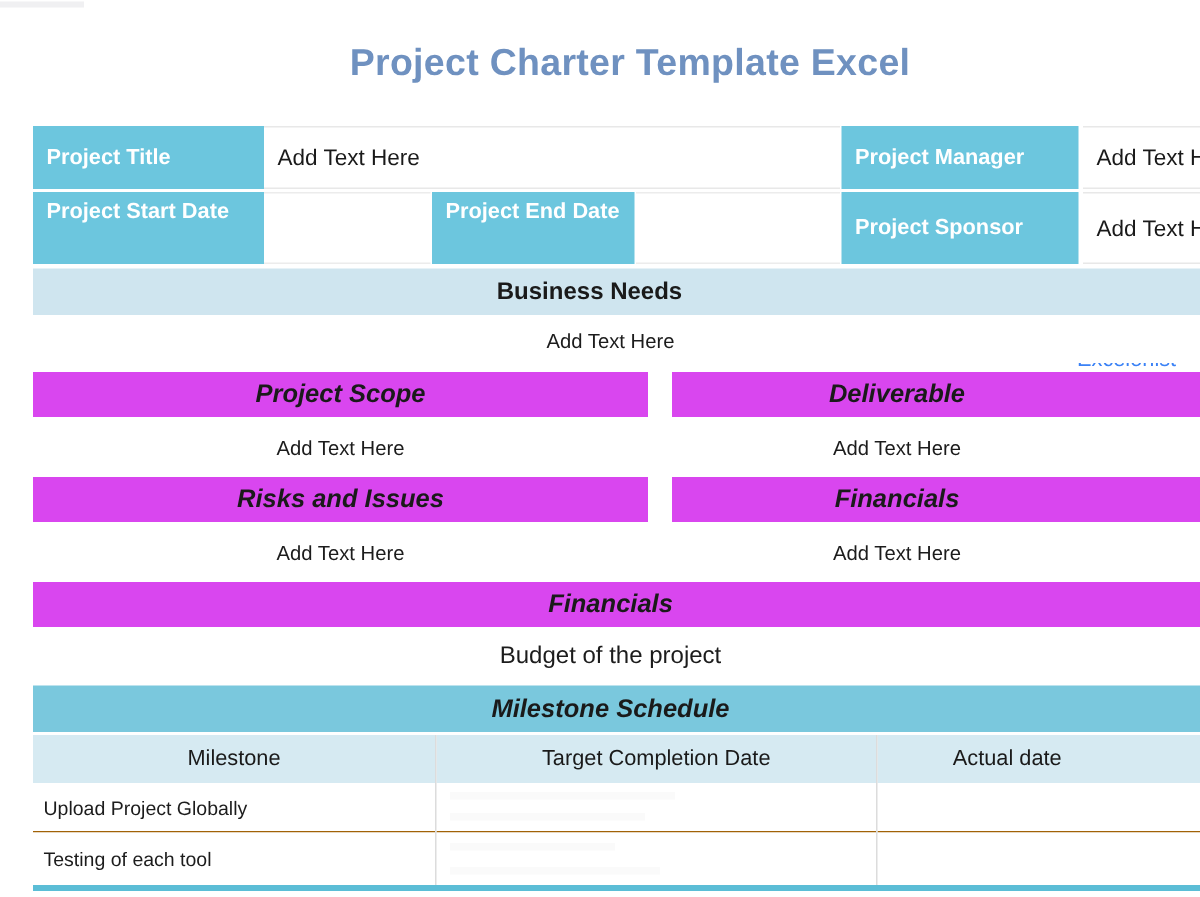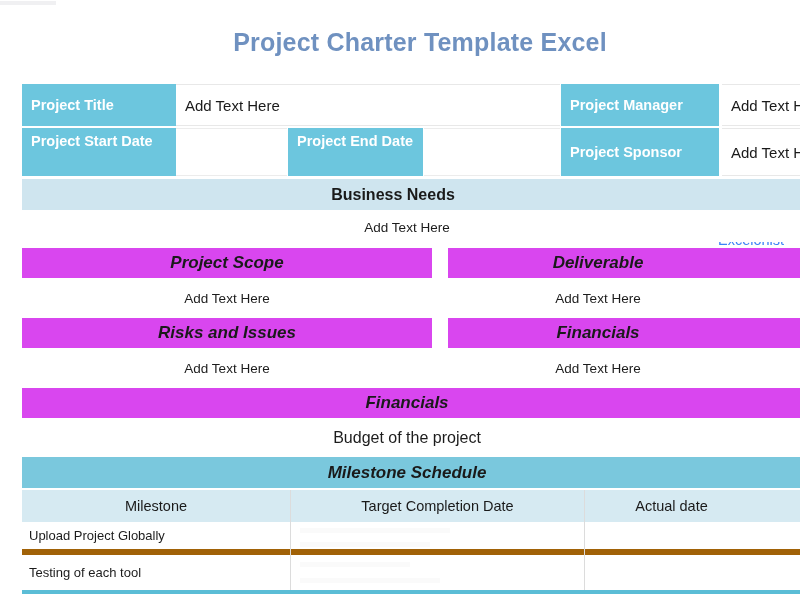--- a/index.html
+++ b/index.html
@@ -124,21 +124,21 @@
   }
   .ms-cell {
     position: absolute;
     box-sizing: border-box;
     display: flex;
     align-items: center;
     font-size: 13px;
     color: #1c1c1c;
     background: #ffffff;
     padding-left: 7px;
-    border-bottom: 6px solid #a16207;
+    border-bottom: 1px solid #a16207;
   }
   .ms-cell.center { justify-content: center; padding-left: 0; }
   .vline {
     position: absolute;
     width: 1px;
     background: #dcdcdc;
   }
   .bottom-rule {
     position: absolute;
     background: #5bbdd6;

